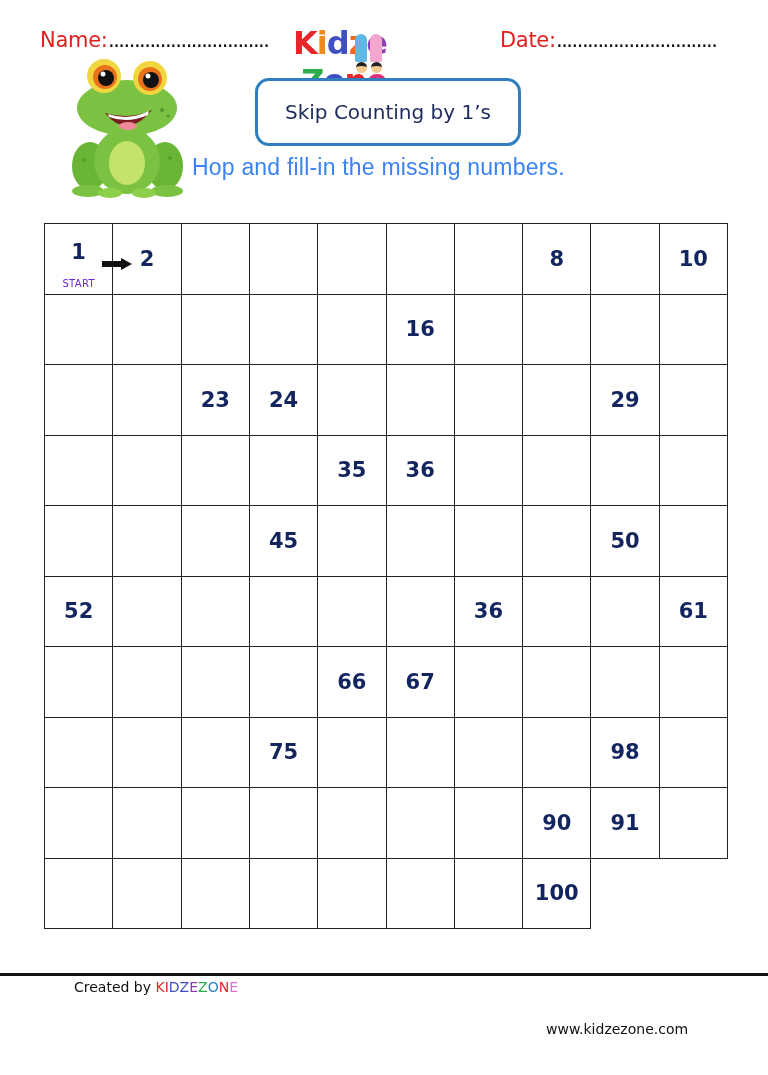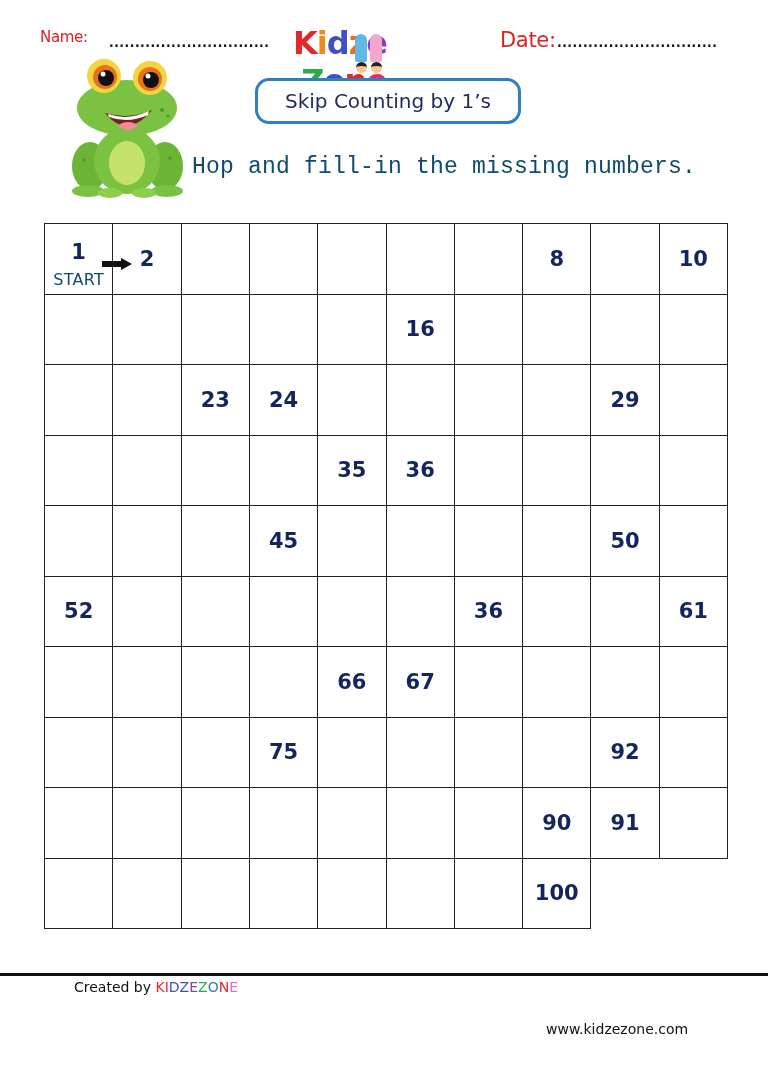--- a/index.html
+++ b/index.html
@@ -1,43 +1,43 @@
 <!DOCTYPE html>
 <html><head>
   <meta charset="utf-8">
   <style>
     * { box-sizing: border-box; margin: 0; padding: 0; }
     html, body { width: 768px; height: 1075px; background: #ffffff; overflow: hidden; }
     body { position: relative; font-family: "DejaVu Sans", sans-serif; color: #1d2a5c; }
 
-    .name-label { position: absolute; left: 40px; top: 28px; font-size: 15px; color: #e0201e; font-family: "DejaVu Sans", sans-serif; letter-spacing: -0.3px; }
+    .name-label { position: absolute; left: 40px; top: 28px; font-size: 21px; color: #e0201e; font-family: "DejaVu Sans", sans-serif; letter-spacing: -0.3px; }
     .name-line { position: absolute; left: 108px; top: 28px; font-size: 21px; color: #111; letter-spacing: -1.5px; }
     .date-label { position: absolute; left: 500px; top: 28px; font-size: 21px; color: #e0201e; font-family: "DejaVu Sans", sans-serif; letter-spacing: -0.3px; }
     .date-line { position: absolute; left: 556px; top: 28px; font-size: 21px; color: #111; letter-spacing: -1.5px; }
 
     .logo { position: absolute; left: 293px; top: 24px; height: 40px; display: flex; align-items: flex-end; font-family: "DejaVu Sans", sans-serif; font-weight: bold; font-size: 32px; letter-spacing: -1px; flex-direction: column; }
     .logo span { display: inline-block; }
     .logo .kids { display: inline-block; width: 34px; height: 36px; position: relative; margin: 0 1px; }
     .logo .kid { position: absolute; bottom: 0; width: 12px; height: 28px; border-radius: 6px 6px 2px 2px; }
     .logo .kid.k1 { left: 3px; background: #5fb8e6; }
     .logo .kid.k2 { left: 18px; background: #f4a6cf; }
     .logo .head { position: absolute; top: 0; width: 11px; height: 11px; border-radius: 50%; background: #f3c98f; border-top: 4px solid #222; }
     .logo .head.h1 { left: 4px; }
     .logo .head.h2 { left: 19px; }
 
     .frog { position: absolute; left: 70px; top: 58px; width: 115px; height: 142px; }
 
-    .title-box { position: absolute; left: 255px; top: 78px; width: 266px; height: 46px; border: 3px solid #2f7fc1; border-radius: 14px; background: #fff; display: flex; align-items: center; justify-content: center; }
+    .title-box { position: absolute; left: 255px; top: 78px; width: 266px; height: 68px; border: 3px solid #2f7fc1; border-radius: 14px; background: #fff; display: flex; align-items: center; justify-content: center; }
     .title-text { font-size: 20px; color: #1d2a5c; font-family: "DejaVu Sans", sans-serif; }
 
-    .instruction { position: absolute; left: 192px; top: 154px; font-size: 23px; color: #0c4a6e; font-family: Liberation Mono, monospace; letter-spacing: 0.2px; }
+    .instruction { position: absolute; left: 192px; top: 154px; font-size: 23px; color: #3b82f6; font-family: Liberation Sans, sans-serif; letter-spacing: 0.2px; }
 
     .grid { position: absolute; left: 44px; top: 223px; width: 684px; height: 706px; display: grid; grid-template-columns: repeat(10, 1fr); grid-template-rows: repeat(10, 1fr); border-top: 1.5px solid #222; border-left: 1.5px solid #222; }
     .cell { border-right: 1.5px solid #222; border-bottom: 1.5px solid #222; display: flex; align-items: center; justify-content: center; position: relative; font-weight: bold; font-size: 21px; color: #13255f; font-family: "DejaVu Sans", sans-serif; }
-    .start-label { position: absolute; left: 0; right: 0; bottom: 5px; text-align: center; font-size: 16px; font-weight: normal; color: #0c4a6e; letter-spacing: 0.3px; }
+    .start-label { position: absolute; left: 0; right: 0; bottom: 5px; text-align: center; font-size: 10px; font-weight: normal; color: #6d28d9; letter-spacing: 0.3px; }
     .cell.first .num { margin-top: -14px; }
     .arrow { position: absolute; left: 57px; top: 34px; width: 30px; height: 12px; z-index: 2; }
 
     .footer-rule { position: absolute; left: 0; top: 973px; width: 768px; height: 3px; background: #111; }
     .footer-left { position: absolute; left: 74px; top: 979px; font-size: 14px; color: #111; font-family: "DejaVu Sans", sans-serif; }
     .footer-right { position: absolute; left: 546px; top: 1021px; font-size: 14px; color: #111; font-family: "DejaVu Sans", sans-serif; }
     .brand-letter { display: inline-block; }
   </style>
 </head>
 <body>
@@ -214,21 +214,21 @@
     <div class="cell"></div>
     <div class="cell"></div>
     <div class="cell">
       <span class="num">75</span>
     </div>
     <div class="cell"></div>
     <div class="cell"></div>
     <div class="cell"></div>
     <div class="cell"></div>
     <div class="cell">
-      <span class="num">92</span>
+      <span class="num">98</span>
     </div>
     <div class="cell"></div>
     <div class="cell"></div>
     <div class="cell"></div>
     <div class="cell"></div>
     <div class="cell"></div>
     <div class="cell"></div>
     <div class="cell"></div>
     <div class="cell"></div>
     <div class="cell">

